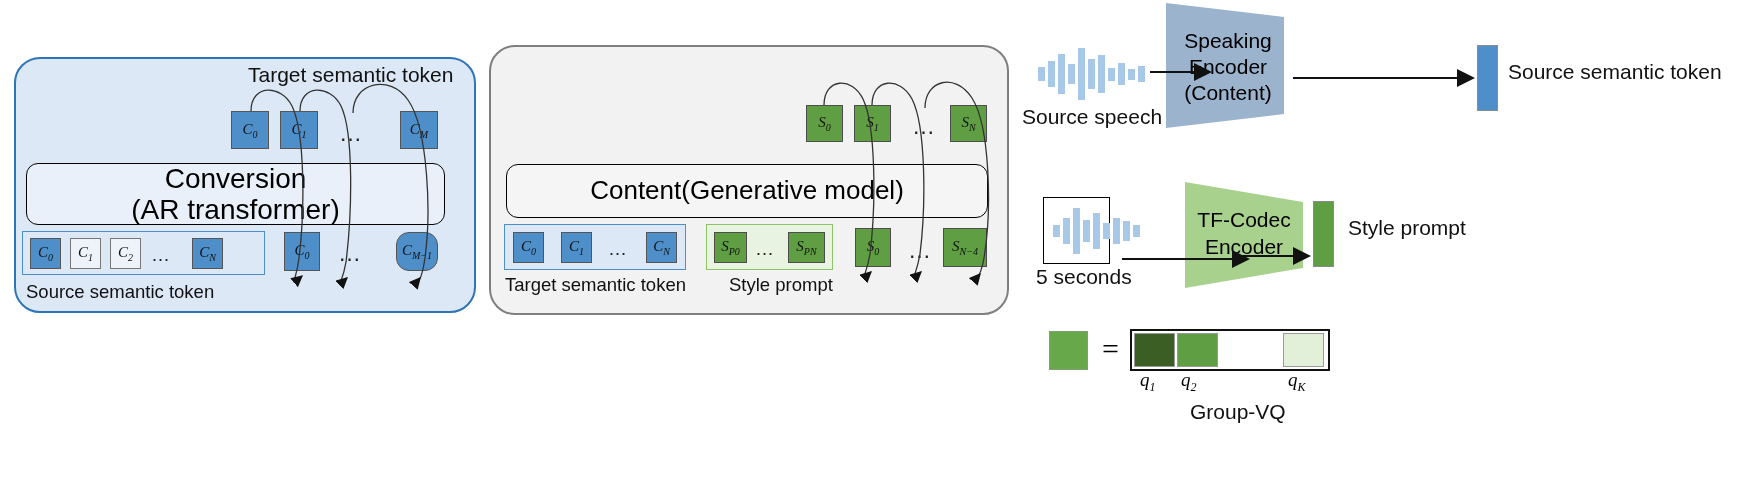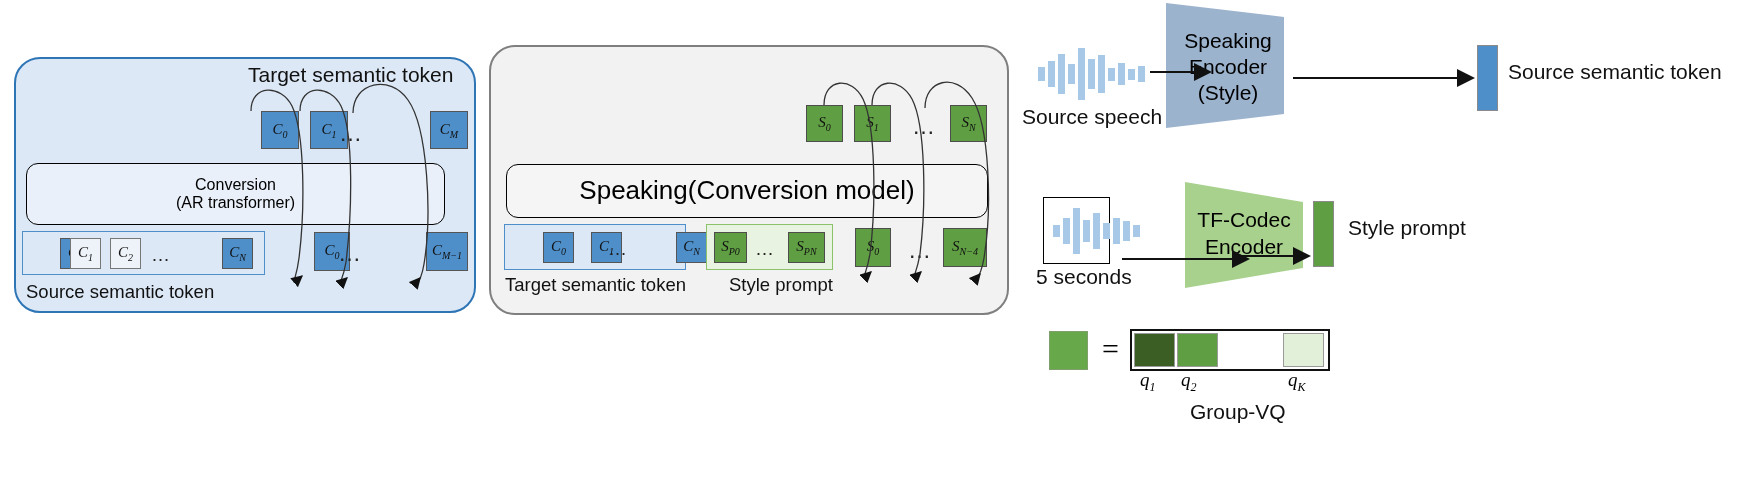--- a/index.html
+++ b/index.html
@@ -32,21 +32,21 @@
   
   .tok{
     position:absolute;
     display:flex;align-items:center;justify-content:center;
     font-family:"Liberation Serif", serif;
     font-style:italic;
     font-size:15px;
     color:#111;
     box-sizing:border-box;
   }
-  .tok.blue{background:#4e8fc9;border:1.6px solid #555;margin-left:30px;}
+  .tok.blue{background:#4e8fc9;border:1.6px solid #555;}
   .tok.blue-empty{background:#eef3fa;border:1.6px solid #777;}
   .tok.green{background:#5f9e43;border:1.6px solid #4d4d4d;}
   .tok sub{font-size:10px;}
 
   .dots{
     position:absolute;font-size:23px;letter-spacing:2px;color:#222;
     font-family:"Liberation Sans", sans-serif;line-height:1;
   }
 
   
@@ -94,21 +94,21 @@
     <span><span>C</span><sub>0</sub></span>
   </div>
   <div class="tok blue" style="left:280px;top:111px;width:38px;height:38px;">
     <span><span>C</span><sub>1</sub></span>
   </div>
   <div class="dots" style="left:339px;top:122px;">…</div>
   <div class="tok blue" style="left:400px;top:111px;width:38px;height:38px;">
     <span><span>C</span><sub>M</sub></span>
   </div>
 
-  <div class="module" style="left:26px;top:163px;width:417px;height:60px;font-size:16px;flex-direction:column;">
+  <div class="module" style="left:26px;top:163px;width:417px;height:60px;font-size:28px;flex-direction:column;">
     <div>Conversion</div>
     <div>(AR transformer)</div>
   </div>
 
   <div class="grp blue" style="left:22px;top:231px;width:243px;height:44px;"></div>
   <div class="tok blue" style="left:30px;top:238px;width:31px;height:31px;">
     <span><span>C</span><sub>0</sub></span>
   </div>
   <div class="tok blue-empty" style="left:70px;top:238px;width:31px;height:31px;">
     <span><span>C</span><sub>1</sub></span>
@@ -119,39 +119,39 @@
   <div class="dots" style="left:151px;top:245px;font-size:19px;">…</div>
   <div class="tok blue" style="left:192px;top:238px;width:31px;height:31px;">
     <span><span>C</span><sub>N</sub></span>
   </div>
   <div class="cap" style="left:26px;top:281px;">Source semantic token</div>
 
   <div class="tok blue" style="left:284px;top:232px;width:36px;height:39px;">
     <span><span>C</span><sub>0</sub></span>
   </div>
   <div class="dots" style="left:338px;top:242px;">…</div>
-  <div class="tok blue" style="left:396px;top:232px;width:42px;height:39px;">
+  <div class="tok blue" style="left:396px;top:232px;width:42px;height:39px;border-radius:13px;">
     <span><span>C</span><sub>M−1</sub></span>
   </div>
 
   <div class="panel-gray"></div>
 
   <div class="tok green" style="left:806px;top:105px;width:37px;height:37px;">
     <span><span>S</span><sub>0</sub></span>
   </div>
   <div class="tok green" style="left:854px;top:105px;width:37px;height:37px;">
     <span><span>S</span><sub>1</sub></span>
   </div>
   <div class="dots" style="left:912px;top:115px;">…</div>
   <div class="tok green" style="left:950px;top:105px;width:37px;height:37px;">
     <span><span>S</span><sub>N</sub></span>
   </div>
 
   <div class="module gray" style="left:506px;top:164px;width:480px;height:52px;font-size:26px;">
-    <div>Speaking(Conversion model)</div>
+    <div>Content(Generative model)</div>
   </div>
 
   <div class="grp blue" style="left:504px;top:224px;width:182px;height:46px;"></div>
   <div class="tok blue" style="left:513px;top:232px;width:31px;height:31px;">
     <span><span>C</span><sub>0</sub></span>
   </div>
   <div class="tok blue" style="left:561px;top:232px;width:31px;height:31px;">
     <span><span>C</span><sub>1</sub></span>
   </div>
   <div class="dots" style="left:608px;top:239px;font-size:19px;">…</div>
@@ -194,21 +194,21 @@
   <div class="cap lg" style="left:1022px;top:105px;">Source speech</div>
 
   <div class="trapz" style="left:1166px;top:3px;width:118px;height:125px;">
     <svg width="118" height="125" viewBox="0 0 118 125">
         <polygon points="0,0 118,14 118,111 0,125" fill="#9cb3cd"></polygon>
       </svg>
   </div>
   <div class="abs" style="left:1177px;top:28px;width:102px;text-align:center;font-size:21px;line-height:1.24;">
     <div>Speaking</div>
     <div>Encoder</div>
-    <div>(Style)</div>
+    <div>(Content)</div>
   </div>
 
   <div class="barv blue" style="left:1477px;top:45px;width:21px;height:66px;"></div>
   <div class="cap lg" style="left:1508px;top:60px;">Source semantic token</div>
 
   <div class="speechbox" style="left:1043px;top:197px;width:67px;height:67px;"></div>
   <div class="wave" style="left:1053px;top:204px;height:54px;">
     <i style="height:12px"></i>
       <i style="height:26px"></i>
       <i style="height:46px"></i>

